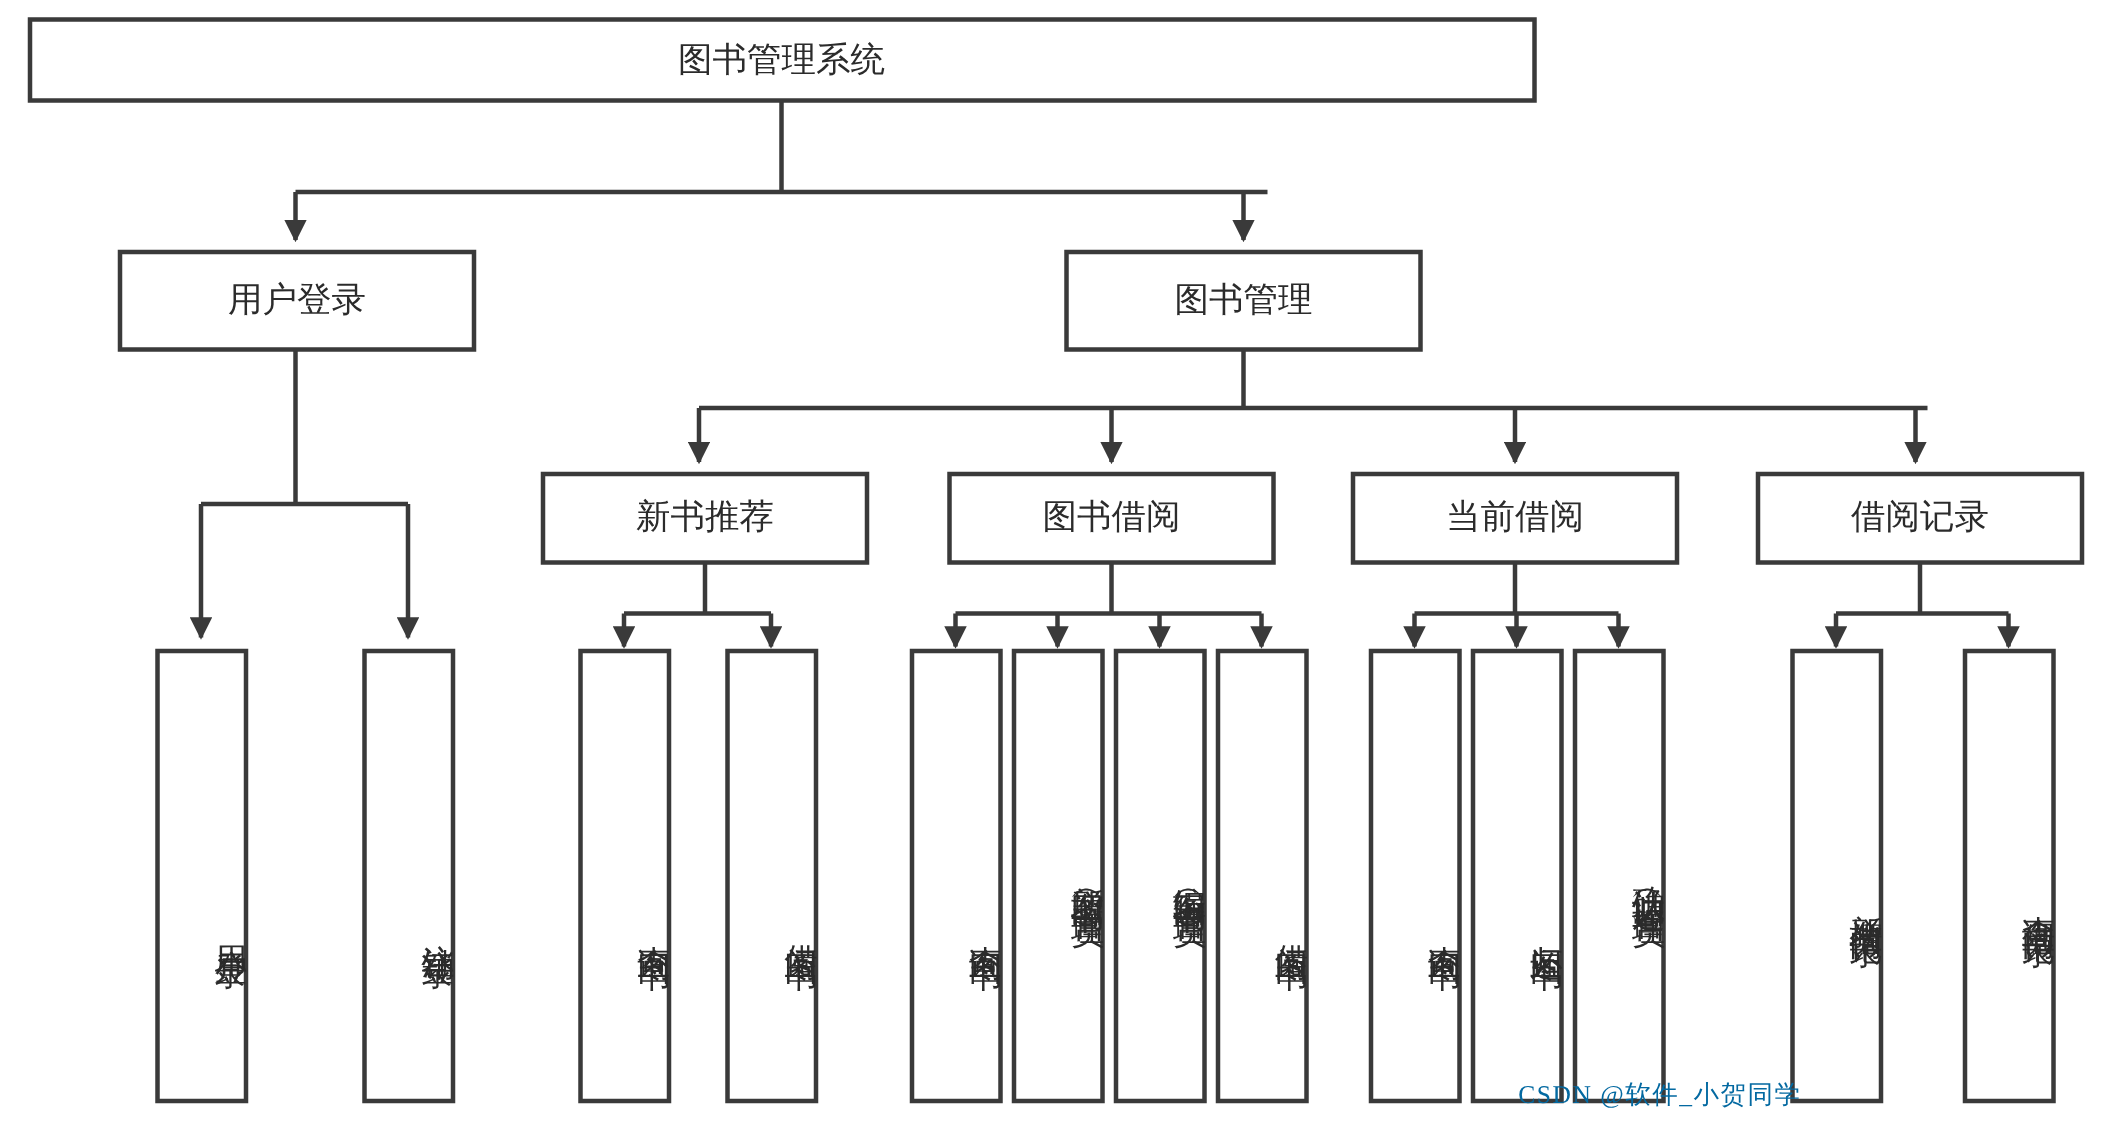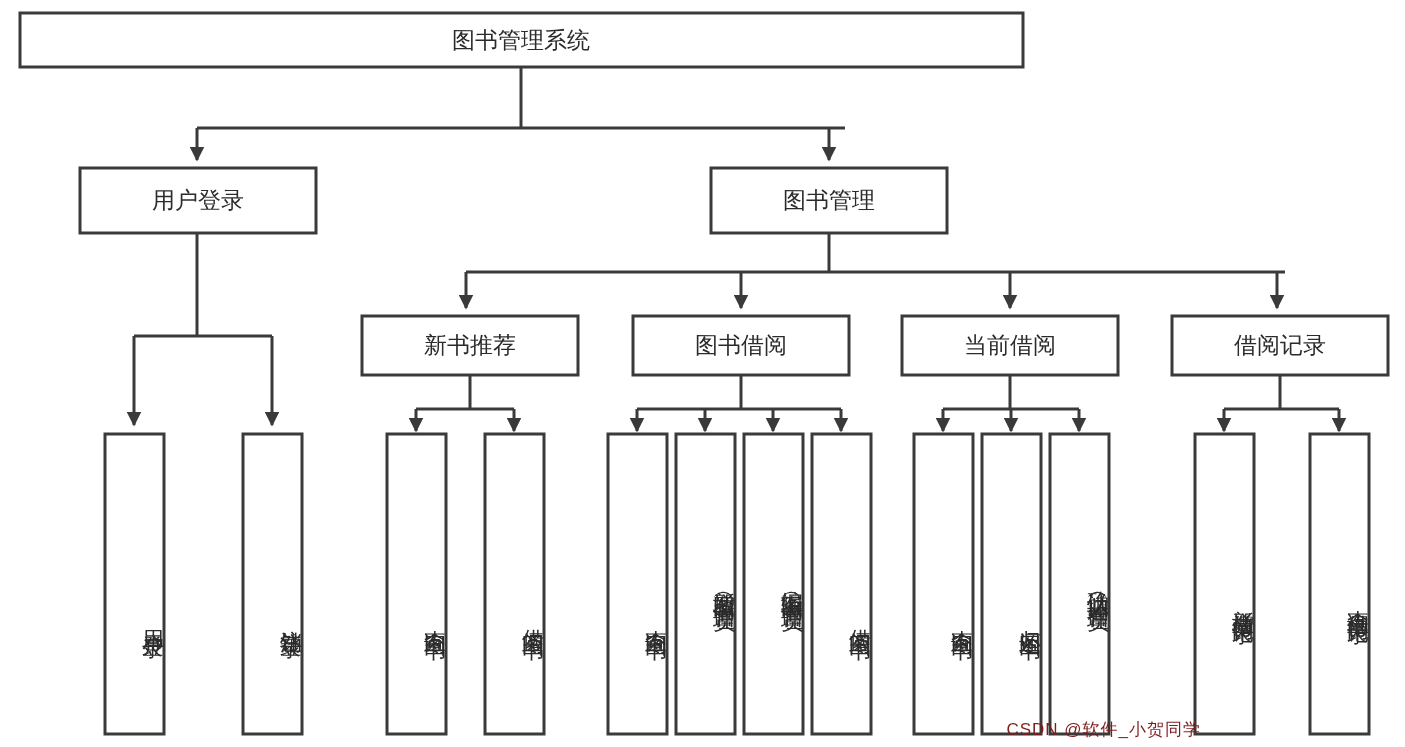--- a/index.html
+++ b/index.html
@@ -23,23 +23,23 @@
     line-height:1;
     display:flex;
     align-items:flex-start;
     justify-content:center;
     white-space:nowrap;
     pointer-events:none;
   }
   .watermark{
     position:absolute;
     right:10px;bottom:6px;
-    font-family:Liberation Sans, sans-serif;
+    font-family:Liberation Serif, serif;
     font-size:17px;
-    color:#7f1d1d;
+    color:#0369a1;
     letter-spacing:1px;
     white-space:nowrap;
   }
 </style>
 </head>
 <body>
 
 <div id="diagram-root">
 
   <svg id="flow" viewBox="0 0 1405 747">

